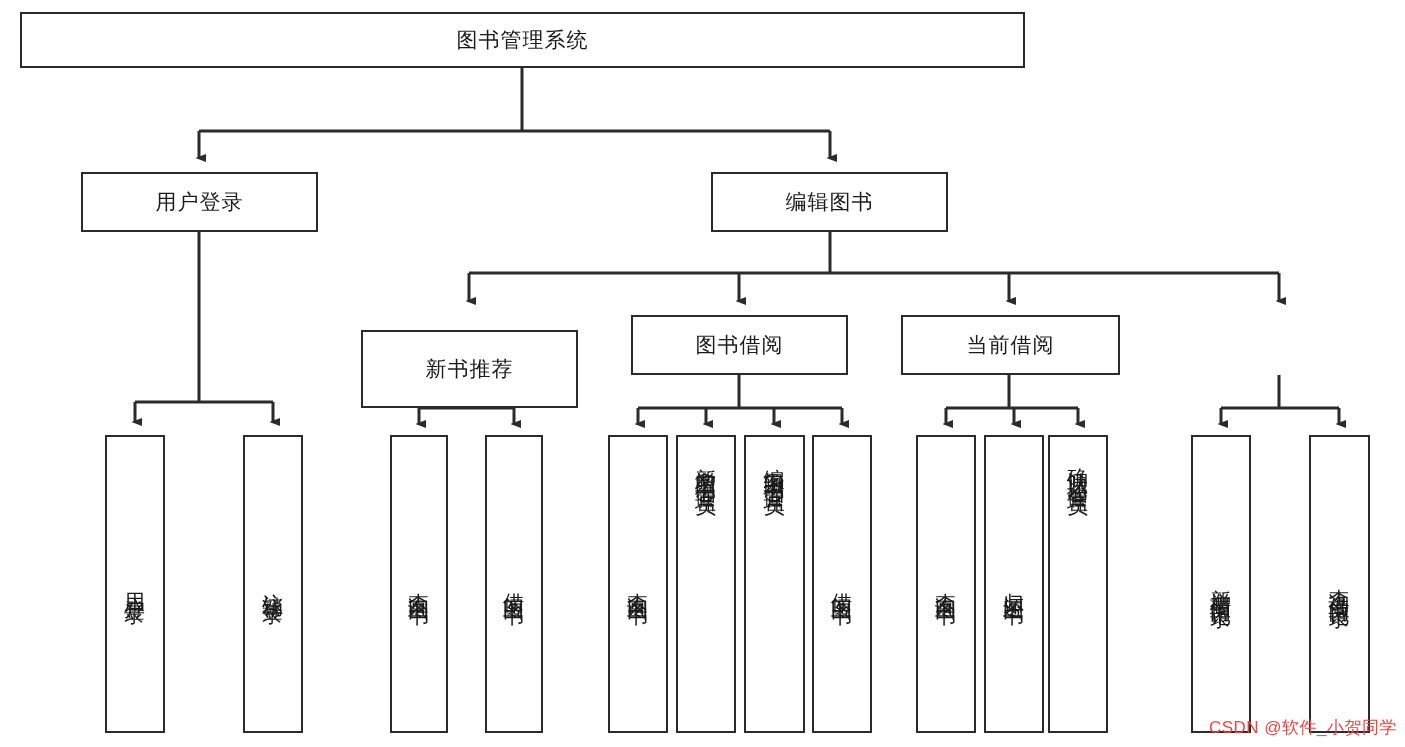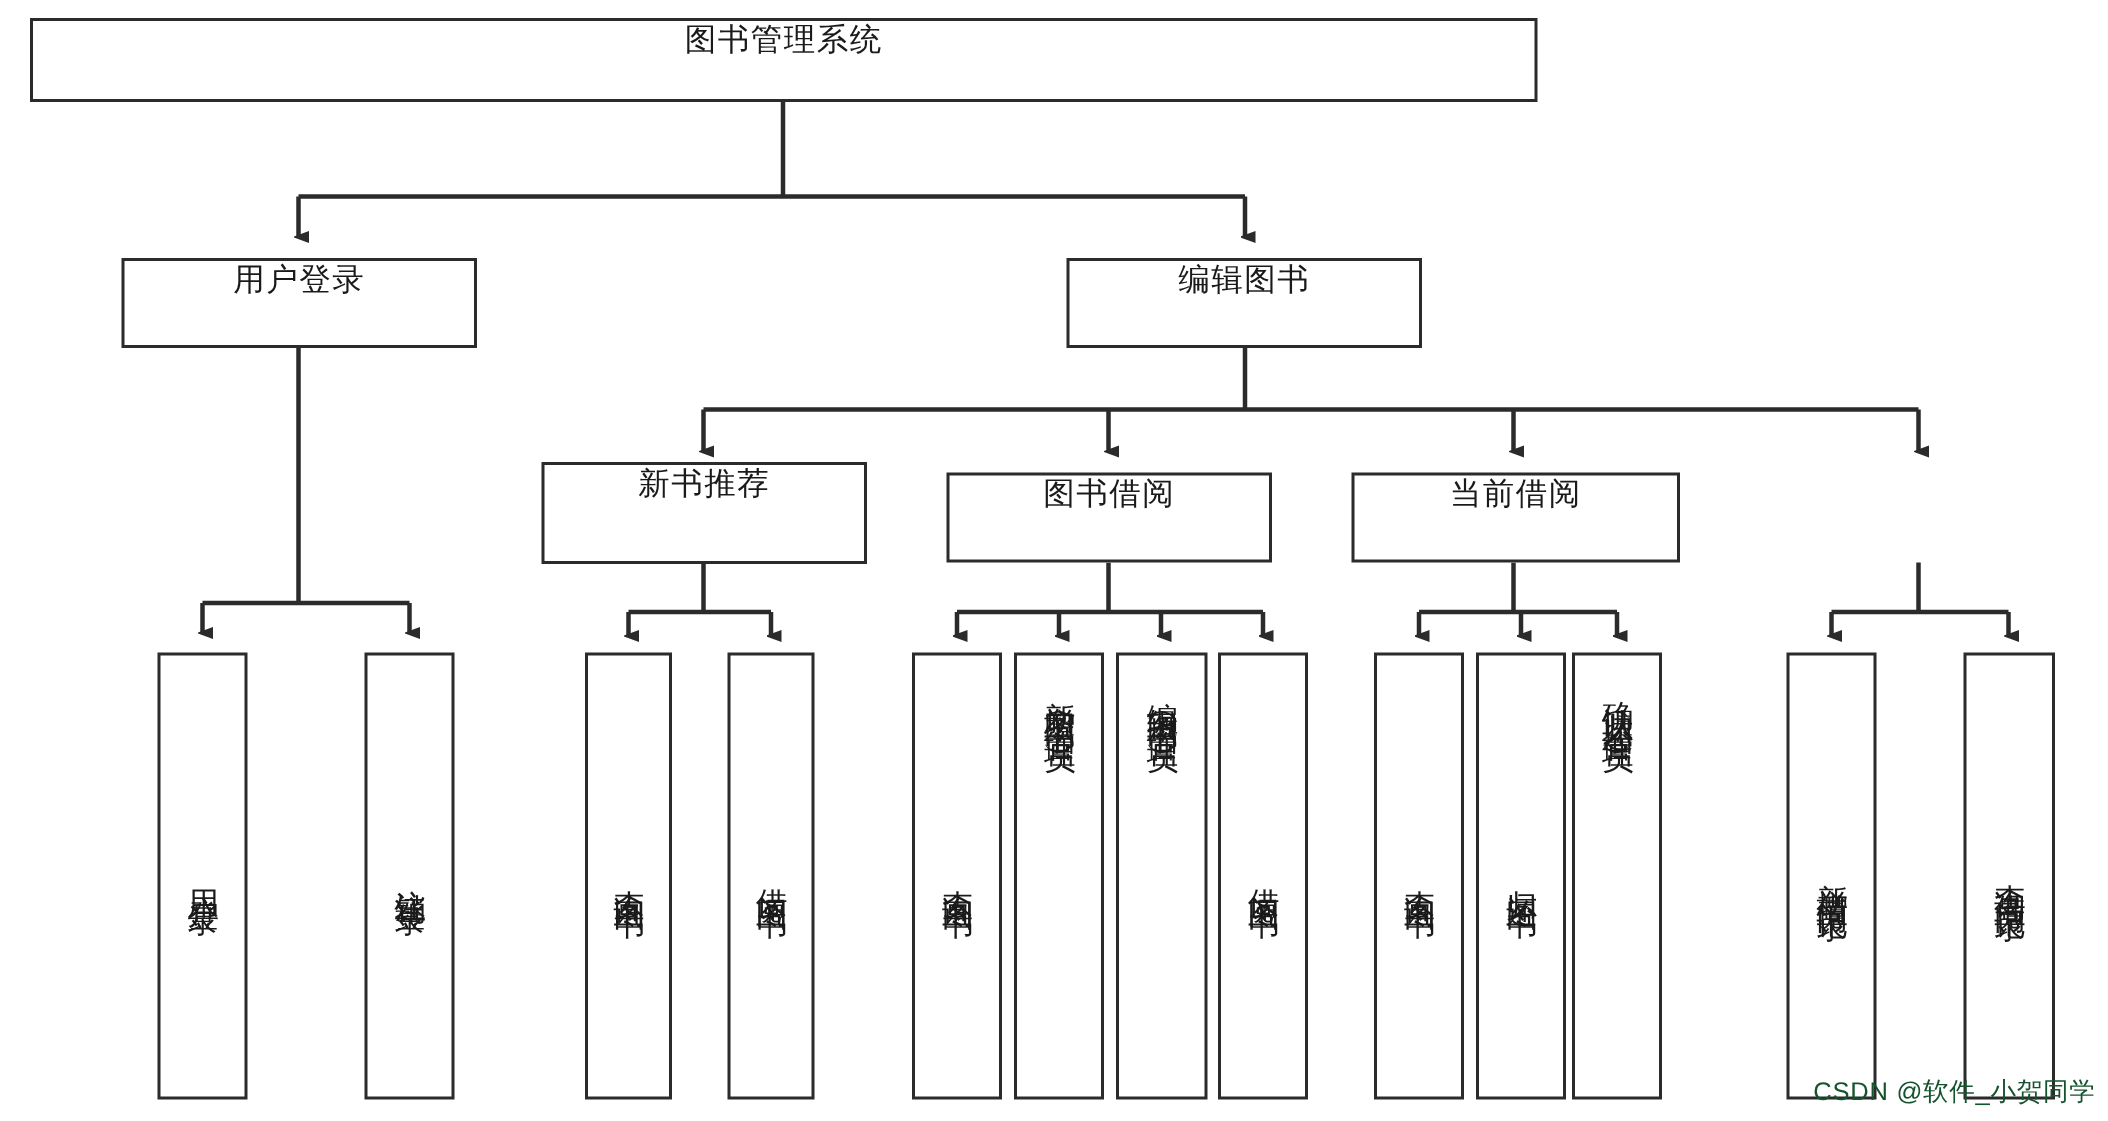--- a/index.html
+++ b/index.html
@@ -25,20 +25,21 @@
     top: 0;
     width: 1405px;
     height: 747px;
   }
   .node {
     position: absolute;
     box-sizing: border-box;
     border: 2px solid #2b2b2b;
     background: #ffffff;
     display: flex;
+    align-items: center;
     justify-content: center;
     color: #1a1a1a;
   }
   .node-h .node-label {
     font-size: 21px;
     line-height: 1.2;
     letter-spacing: 1px;
     white-space: nowrap;
   }
   .node-v {
@@ -56,21 +57,21 @@
   }
   .node-v.centered {
     align-items: center;
     padding-top: 0;
   }
   #watermark {
     position: absolute;
     right: 8px;
     bottom: 8px;
     font-size: 17px;
-    color: #14532d;
+    color: #ef4444;
     letter-spacing: 0.5px;
     white-space: nowrap;
     pointer-events: none;
   }
 </style>
 </head>
 <body>
 
 <div id="diagram-root">
 
@@ -128,21 +129,21 @@
     <span class="node-label">图书管理系统</span>
   </div>
 
   <div class="node node-h" style="left:81px; top:172px; width:237px; height:60px;">
     <span class="node-label">用户登录</span>
   </div>
   <div class="node node-h" style="left:711px; top:172px; width:237px; height:60px;">
     <span class="node-label">编辑图书</span>
   </div>
 
-  <div class="node node-h" style="left:361px; top:308px; width:217px; height:68px;">
+  <div class="node node-h" style="left:361px; top:330px; width:217px; height:78px;">
     <span class="node-label">新书推荐</span>
   </div>
   <div class="node node-h" style="left:901px; top:315px; width:219px; height:60px;">
     <span class="node-label">当前借阅</span>
   </div>
   <div class="node node-h" style="left:631px; top:315px; width:217px; height:60px;">
     <span class="node-label">图书借阅</span>
   </div>
 
   <div class="node node-v centered" style="left:105px; top:435px; width:60px; height:298px;">

